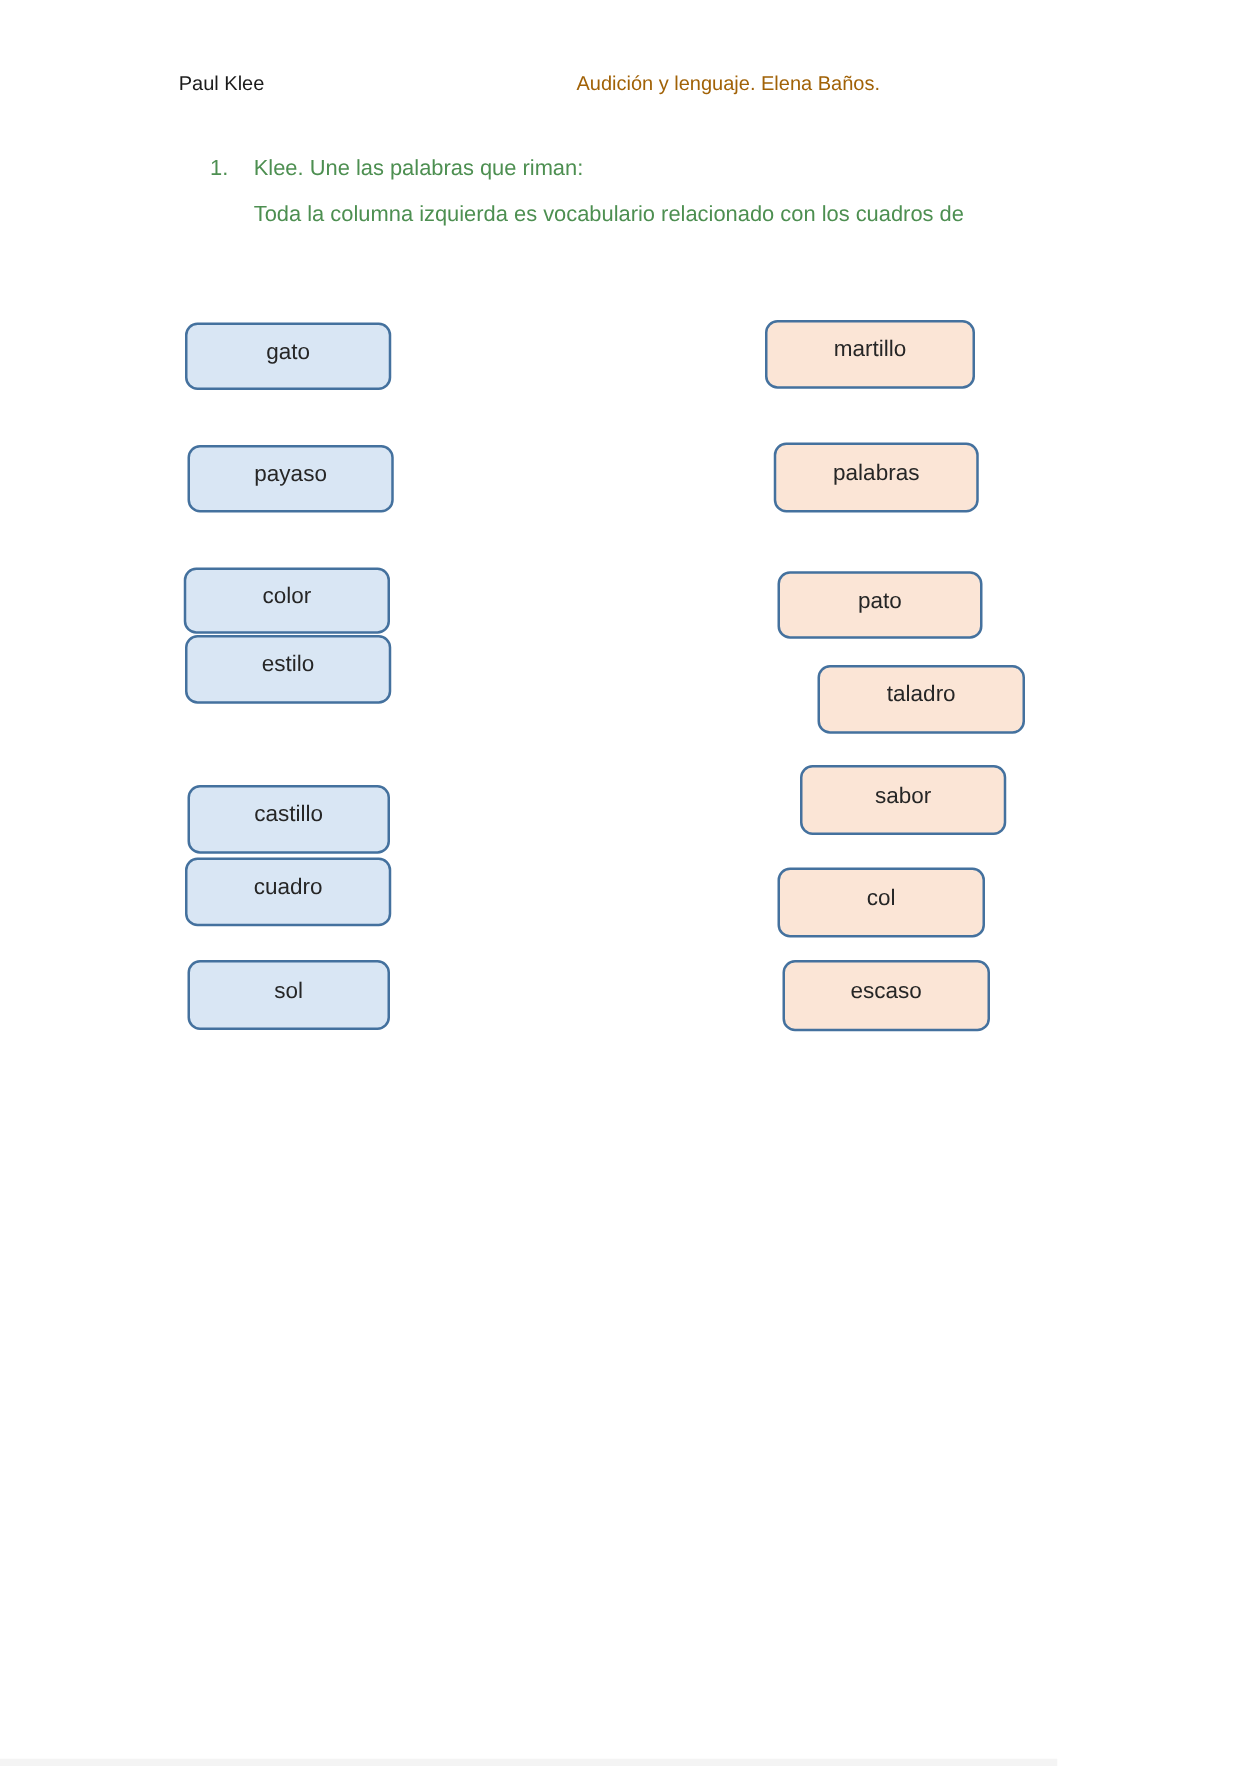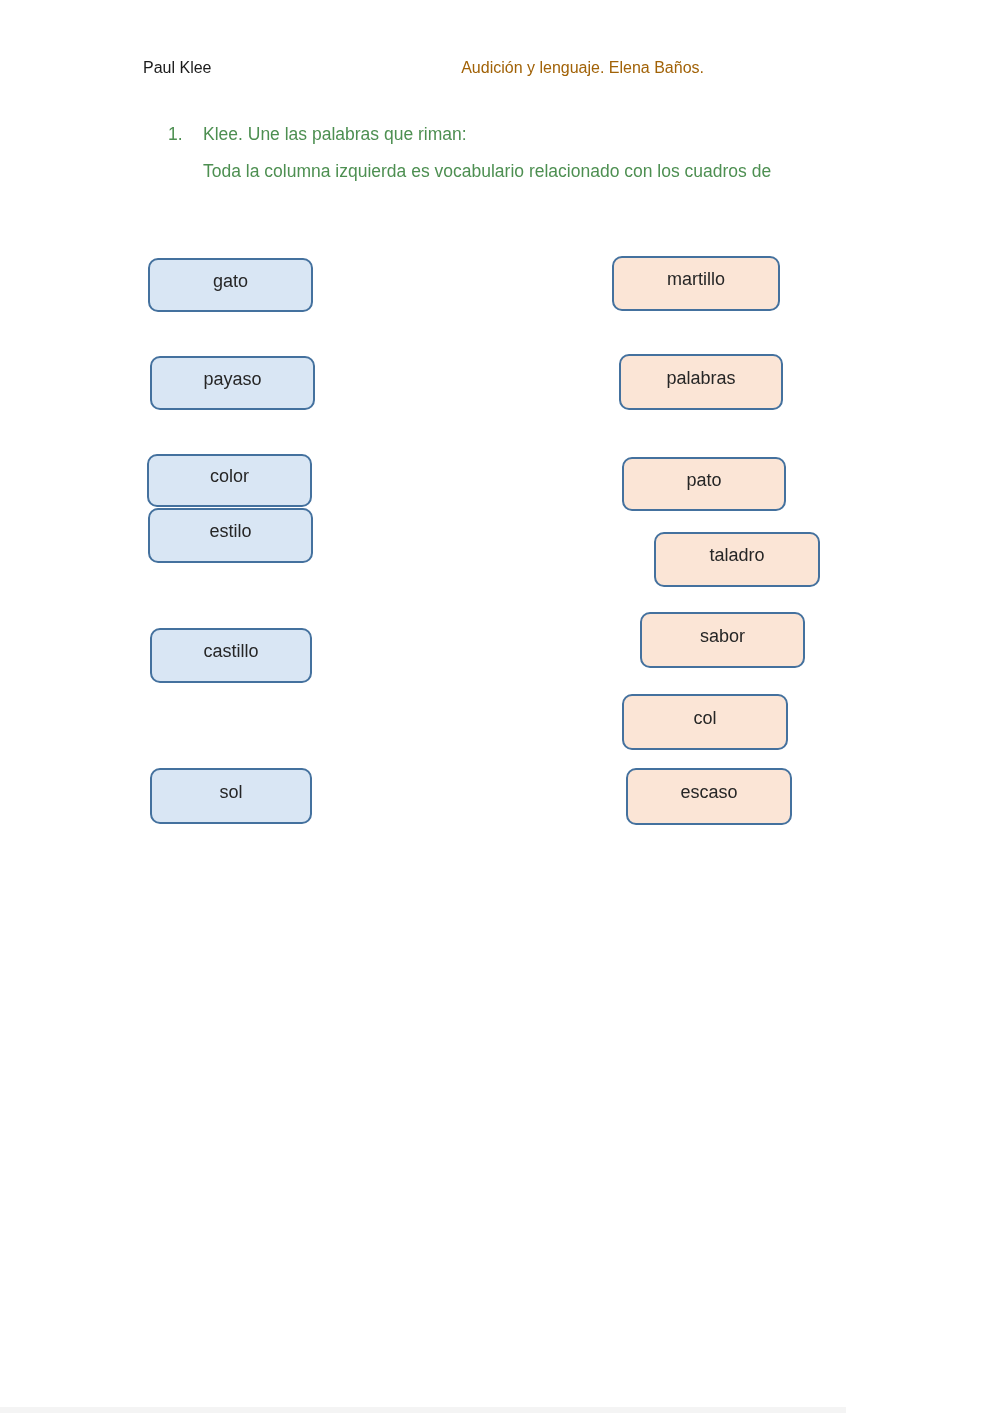--- a/index.html
+++ b/index.html
@@ -116,20 +116,23 @@
   </div>
   <div class="box blue bl2">
     <span>color</span>
   </div>
   <div class="box blue bl3">
     <span>estilo</span>
   </div>
   <div class="box blue bl4">
     <span>castillo</span>
   </div>
+  <div class="box blue bl5">
+    <span>cuadro</span>
+  </div>
   <div class="box peach br0">
     <span>martillo</span>
   </div>
 
   <div class="box blue bl6">
     <span>sol</span>
   </div>
   <div class="box peach br1">
     <span>palabras</span>
   </div>

